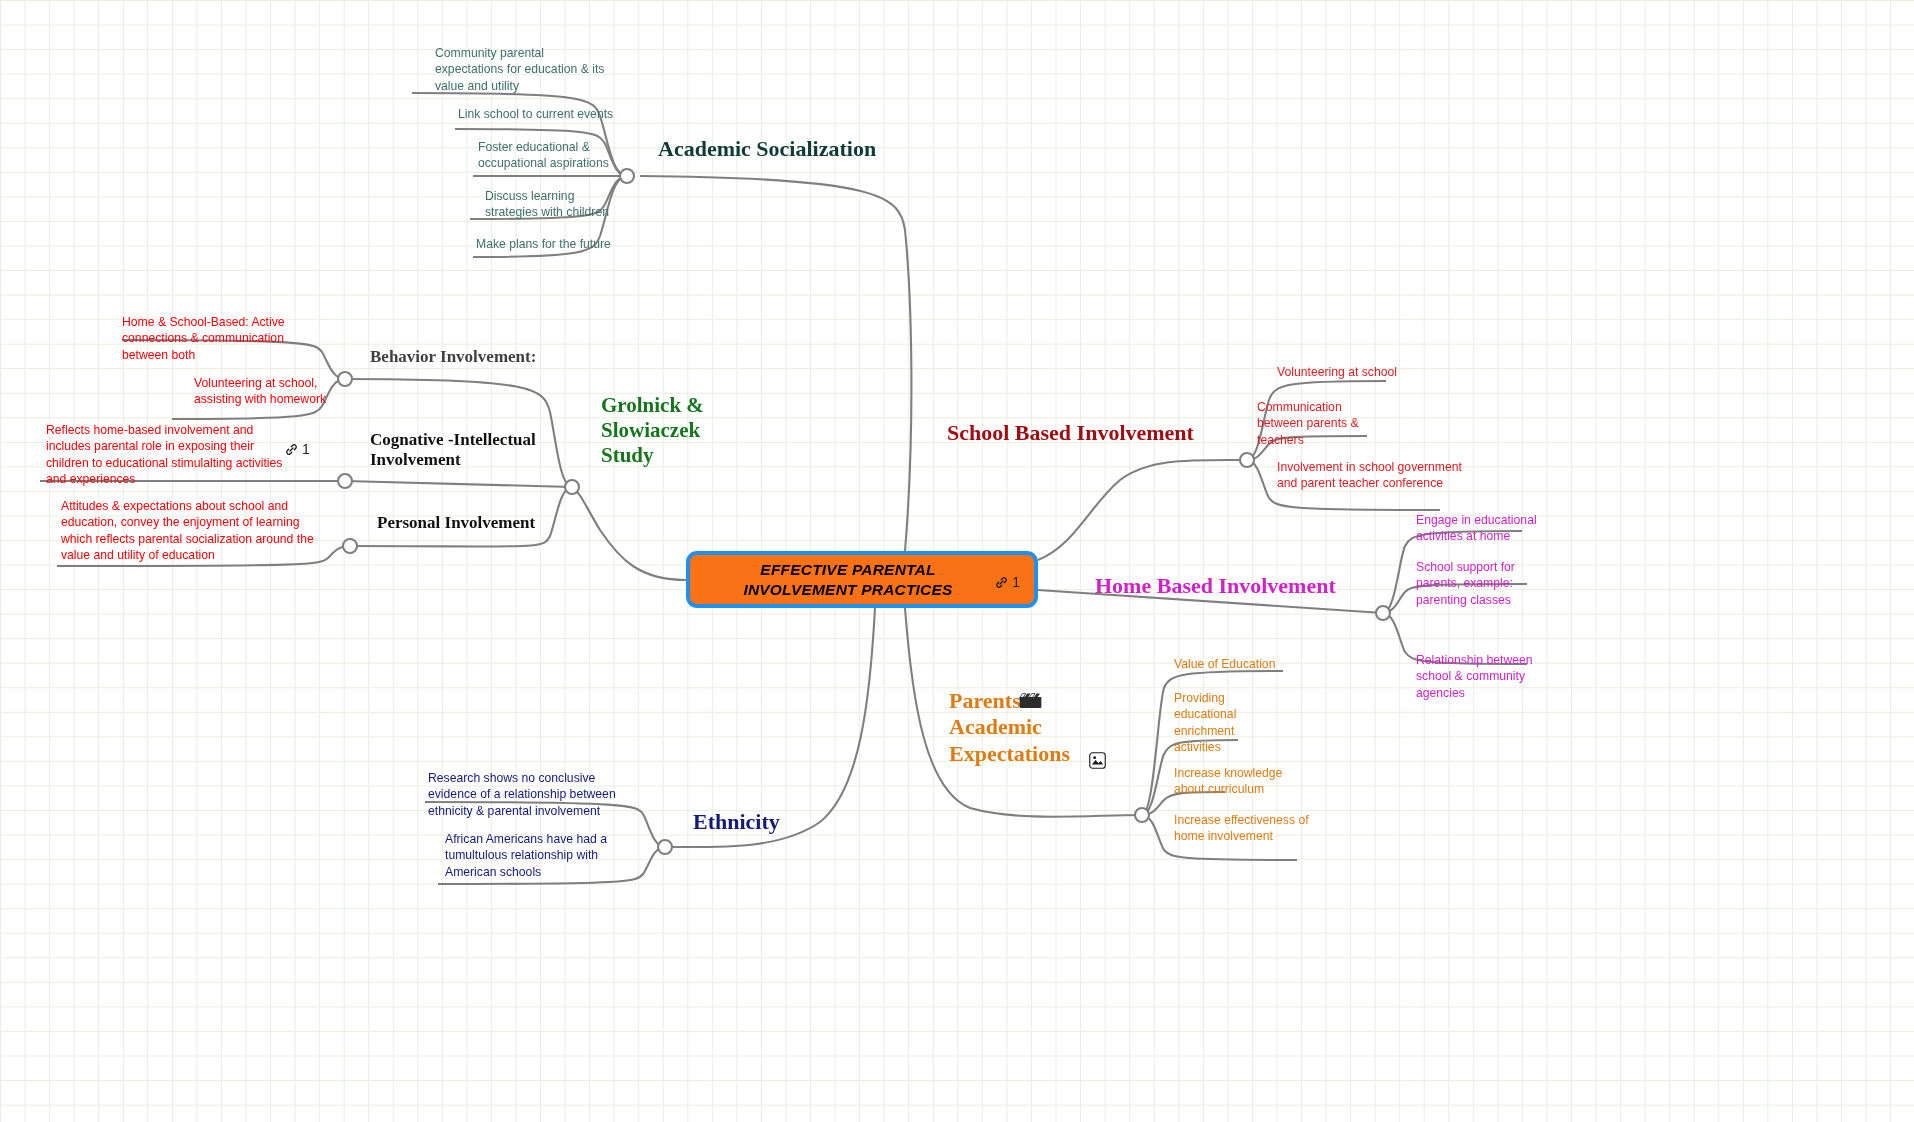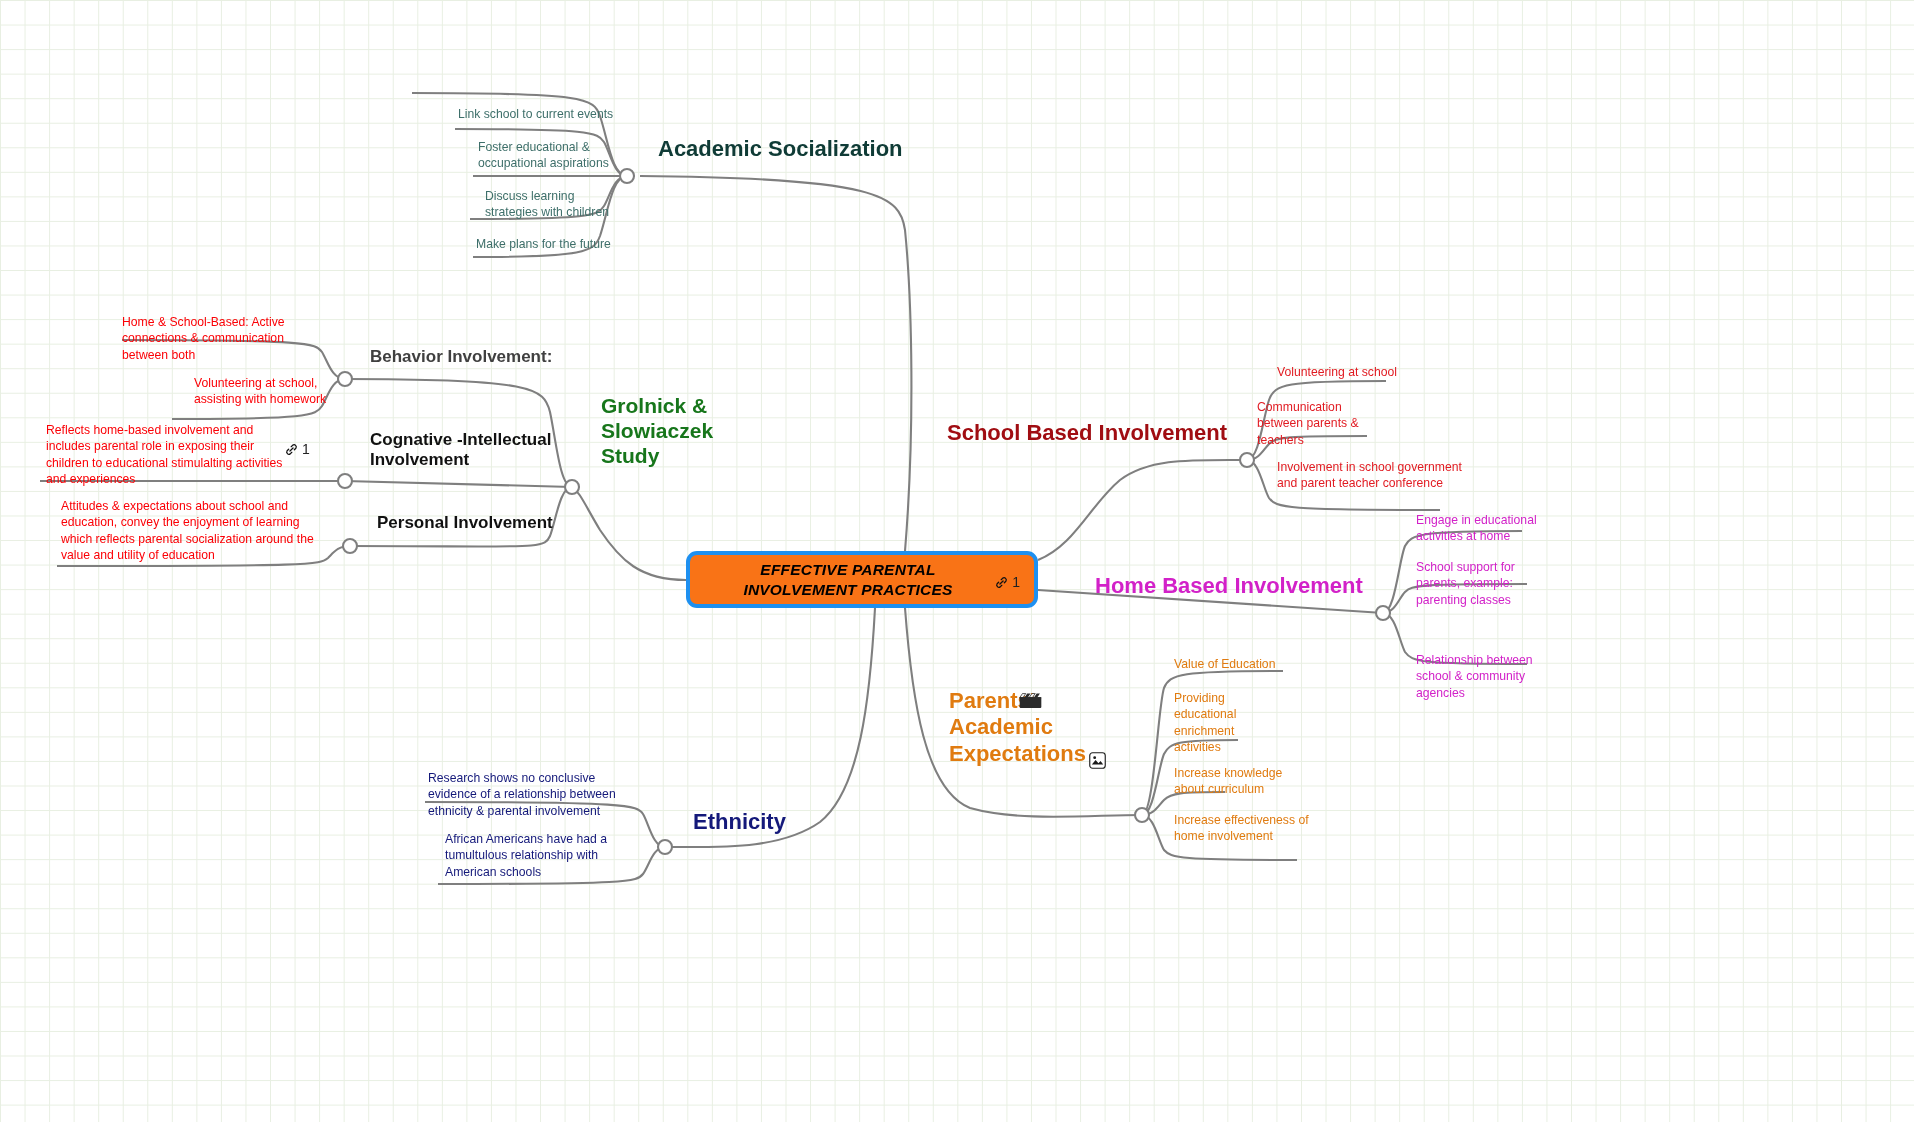--- a/index.html
+++ b/index.html
@@ -31,21 +31,21 @@
   }
   #central .ctext {
     font-weight:bold; font-style:italic; font-size:15.5px; color:#000;
     text-align:center; line-height:1.28; letter-spacing:.2px;
     padding:0 42px 0 14px;
   }
   .badge { position:absolute; display:flex; align-items:center; gap:3px; font-size:14px; color:#222; }
   .badge svg { display:block; }
 
   
-  .h-main { font-weight:bold; line-height:1.2; }
+  .h-main { font-weight:bold; line-height:1.2;font-family:Liberation Serif, serif; }
   #h-academic   { left:658px;  top:136px; font-size:22px; color:#0f3b36; }
   #h-behavior   { left:370px;  top:347px; font-size:17px; color:#404040; font-weight:bold;}
   #h-cognative  { left:370px;  top:430px; font-size:17px; color:#111; width:210px;}
   #h-personal   { left:377px;  top:513px; font-size:17px; color:#111;}
   #h-grolnick   { left:601px;  top:393px; font-size:21px; color:#17761b; width:150px;}
   #h-school     { left:947px;  top:420px; font-size:22px; color:#a00d12; }
   #h-home       { left:1095px; top:573px; font-size:22px; color:#d221c8; }
   #h-parents    { left:949px;  top:688px; font-size:22px; color:#e07b10; width:170px;}
   #h-ethnicity  { left:693px;  top:809px; font-size:22px; color:#14197a; }
 
@@ -127,20 +127,21 @@
       <svg width="15" height="15" viewBox="0 0 24 24" fill="none" stroke="#111" stroke-width="2" stroke-linecap="round">
         <path d="M9.5 14.5 L14.5 9.5"></path>
         <path d="M12.5 16.5 L10 19 A3.6 3.6 0 0 1 5 14 L7.5 11.5"></path>
         <path d="M11.5 7.5 L14 5 A3.6 3.6 0 0 1 19 10 L16.5 12.5"></path>
       </svg>
       <span>1</span>
     </div>
   </div>
 
   <div class="node h-main label" id="h-academic">Academic Socialization</div>
+  <div class="node leaf teal label" style="left:435px; top:45px; width:175px;">Community parental expectations for education &amp; its value and utility</div>
   <div class="node leaf teal label" style="left:458px; top:106px; width:170px;">Link school to current events</div>
   <div class="node leaf teal label" style="left:478px; top:139px; width:150px;">Foster educational &amp; occupational aspirations</div>
   <div class="node leaf teal label" style="left:485px; top:188px; width:145px;">Discuss learning strategies with children</div>
   <div class="node leaf teal label" style="left:476px; top:236px; width:160px;">Make plans for the future</div>
 
   <div class="node h-main label" id="h-grolnick">Grolnick &amp; Slowiaczek Study</div>
 
   <div class="node h-main label" id="h-behavior">Behavior Involvement:</div>
   <div class="node h-main label" id="h-cognative">Cognative -Intellectual Involvement</div>
   <div class="node h-main label" id="h-personal">Personal Involvement</div>

